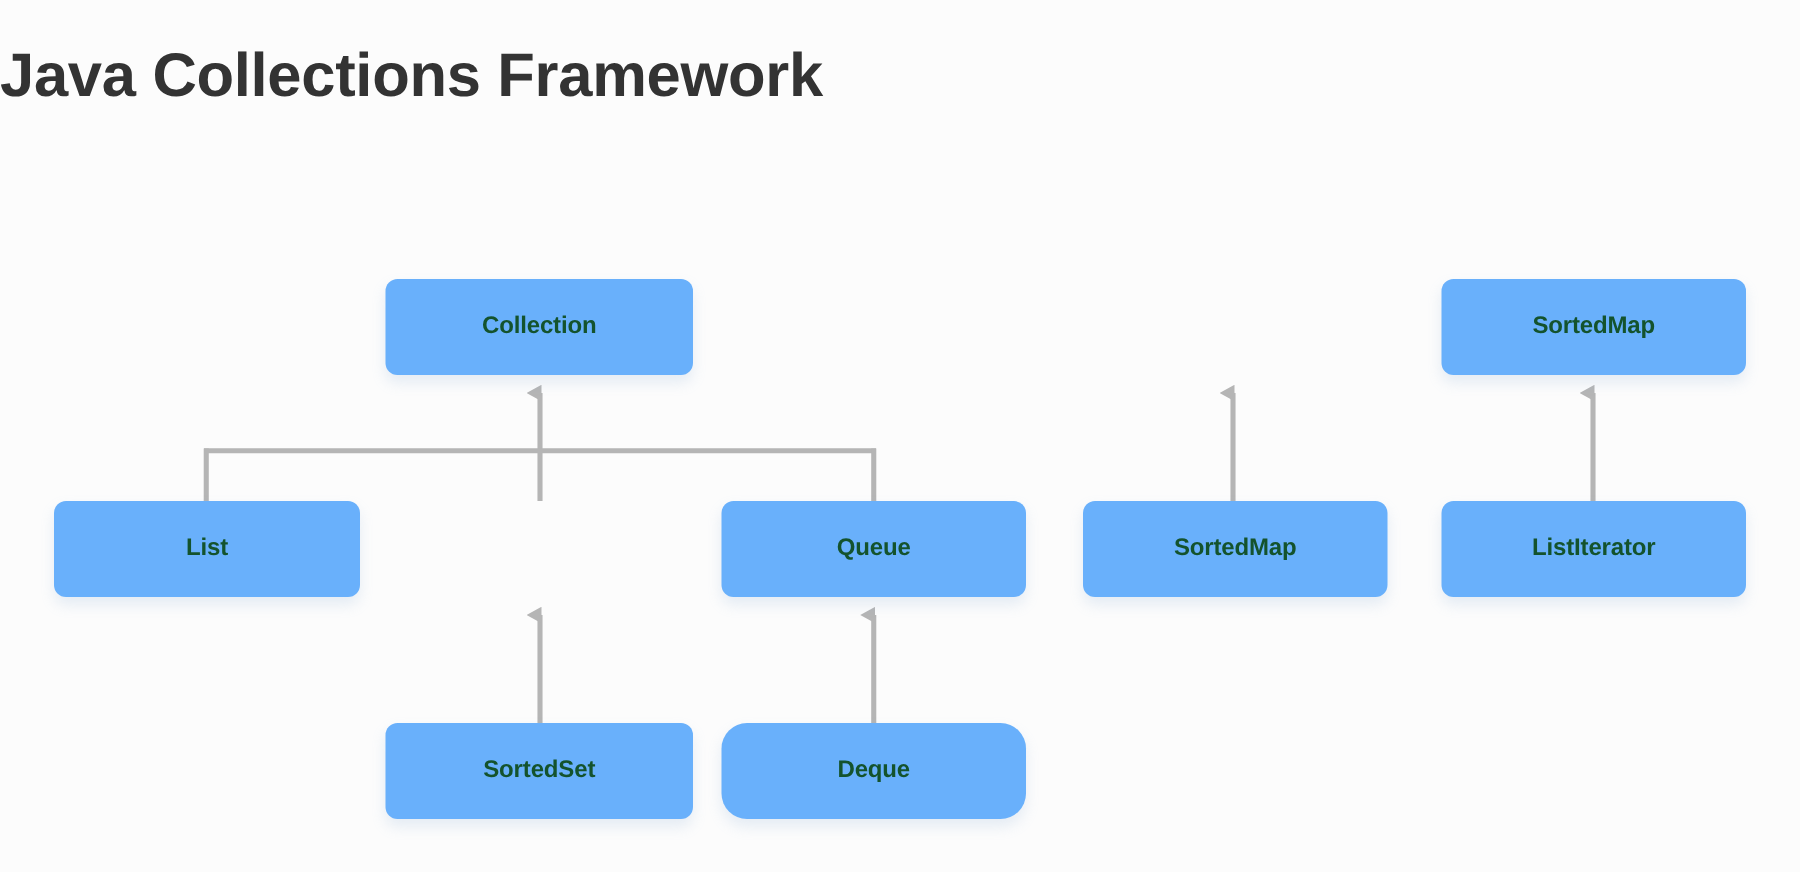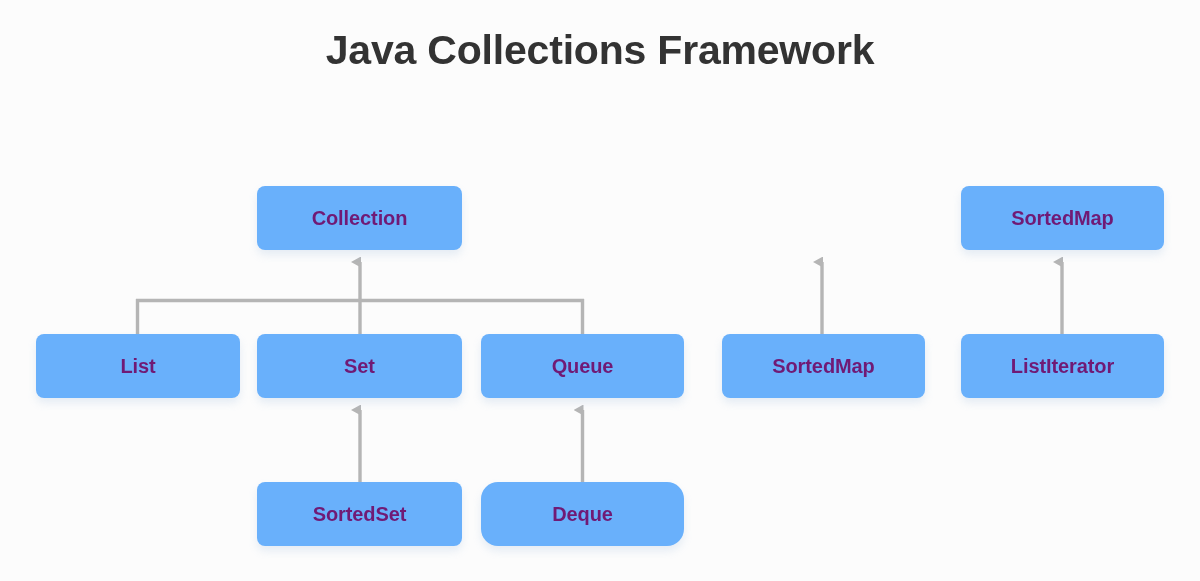--- a/index.html
+++ b/index.html
@@ -17,40 +17,39 @@
     position: relative;
     width: 1200px;
     height: 581px;
     background: #fcfcfc;
   }
   #diagram-title {
     position: absolute;
     left: 0;
     top: 28px;
     width: 1200px;
-    text-align: center;
     font-size: 41px;
     font-weight: bold;
     color: #333333;
     letter-spacing: -0.2px;
     line-height: 1.1;
   }
   .node {
     position: absolute;
     background: #69b0fb;
     border-radius: 8px;
     box-shadow: 0 5px 9px rgba(140,175,215,0.20);
     display: flex;
     align-items: center;
     justify-content: center;
     box-sizing: border-box;
   }
   .node-label {
-    color: #701a75;
-    font-size: 20px;
+    color: #14532d;
+    font-size: 16px;
     font-weight: bold;
     line-height: 1;
     letter-spacing: -0.1px;
     white-space: nowrap;
   }
   #connectors {
     position: absolute;
     left: 0;
     top: 0;
     width: 1200px;
@@ -95,23 +94,20 @@
 
 
   <div class="node" style="left:961px; top:186px; width:203px; height:64px;">
     <span class="node-label">SortedMap</span>
   </div>
 
   <div class="node" style="left:36px; top:334px; width:204px; height:64px;">
     <span class="node-label">List</span>
   </div>
 
-  <div class="node" style="left:257px; top:334px; width:205px; height:64px;">
-    <span class="node-label">Set</span>
-  </div>
 
   <div class="node" style="left:481px; top:334px; width:203px; height:64px;">
     <span class="node-label">Queue</span>
   </div>
 
   <div class="node" style="left:722px; top:334px; width:203px; height:64px;">
     <span class="node-label">SortedMap</span>
   </div>
 
   <div class="node" style="left:961px; top:334px; width:203px; height:64px;text-align:right;">

